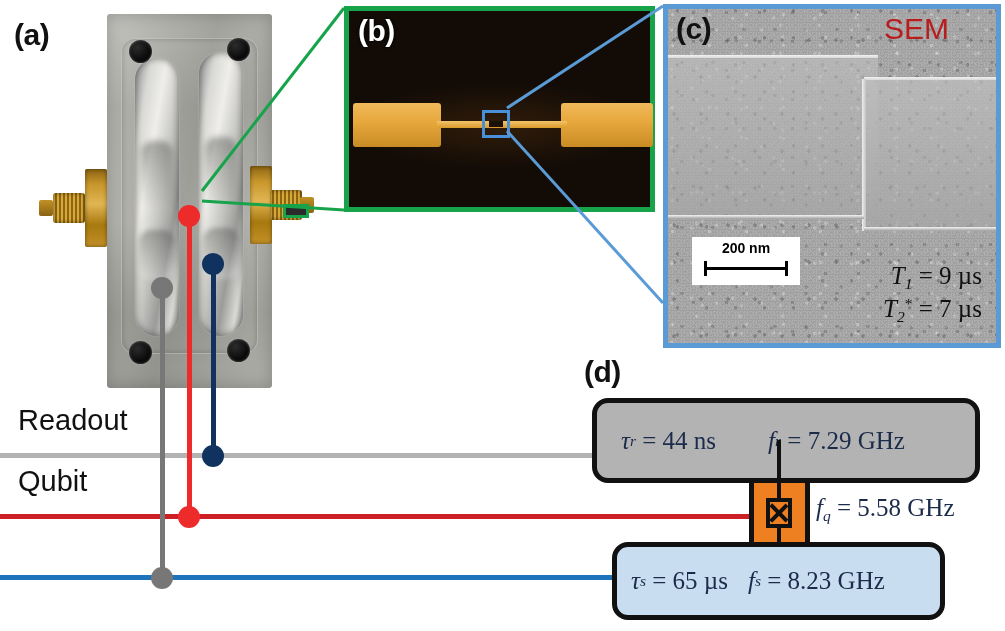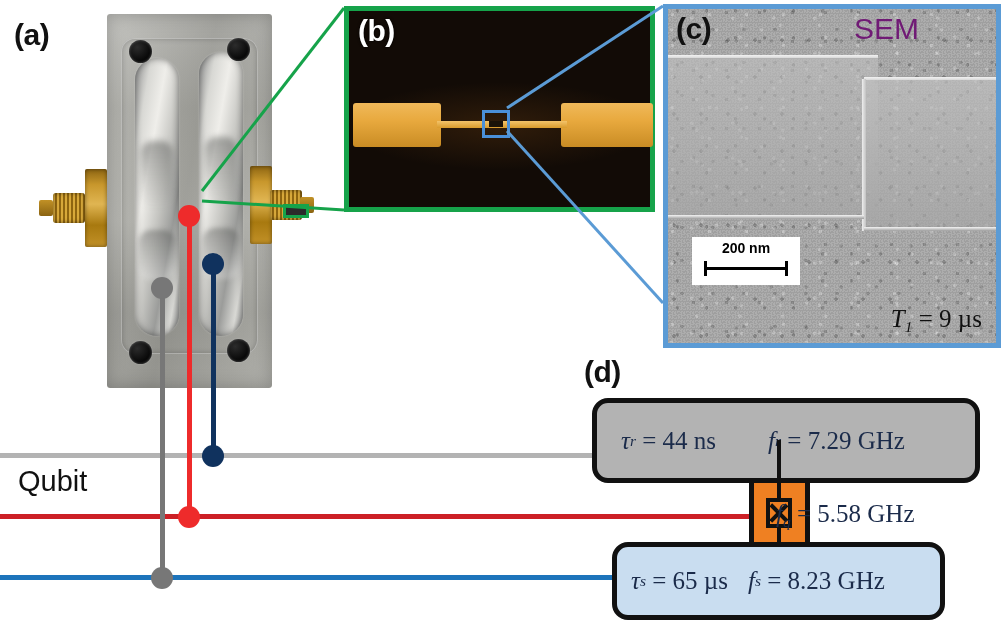--- a/index.html
+++ b/index.html
@@ -104,21 +104,21 @@
   .sem-edge-bot{position:absolute;height:4px;
     background:linear-gradient(180deg,#f4f4f4,#9e9e9e);filter:blur(.5px);}
   .scalebar-box{position:absolute;left:24px;top:228px;width:108px;height:48px;
     background:#ffffff;}
   .scalebar-label{position:absolute;left:0;top:3px;width:108px;text-align:center;
     font-size:14px;font-weight:bold;color:#000;font-family:"Liberation Sans",sans-serif;}
   .scalebar-rule{position:absolute;left:12px;top:30px;width:84px;height:3px;background:#000;}
   .scalebar-rule::before,.scalebar-rule::after{content:"";position:absolute;
     width:3px;height:15px;background:#000;top:-6px;}
   .scalebar-rule::before{left:0;} .scalebar-rule::after{right:0;}
-  .sem-times{position:absolute;right:14px;bottom:5px;text-align:right;}
+  .sem-times{position:absolute;right:14px;bottom:15px;text-align:right;}
   .sem-times div{font-family:"Liberation Serif",serif;font-size:25px;color:#111;
     white-space:nowrap;margin:2px 0;}
 
   
   svg.leaders{position:absolute;left:0;top:0;width:1005px;height:631px;
     pointer-events:none;}
 
   
   .rail{position:absolute;height:5px;}
   .rail-label{position:absolute;font-size:29px;color:#111;
@@ -204,41 +204,45 @@
 
     <div class="scalebar-box">
       <div class="scalebar-label">200 nm</div>
       <div class="scalebar-rule"></div>
     </div>
 
     <div class="sem-times">
       <div>
         <i>T</i><span class="sub">1</span> = 9 µs
       </div>
+      <div>
+        <i>T</i><span class="sub">2</span><span class="sup">*</span> = 7 µs
+      </div>
     </div>
   </div>
   <div class="abs panel-label" style="left:676px;top:12px;">(c)</div>
-  <div class="abs" style="left:854px;top:12px;font-size:30px;color:#701a75;
+  <div class="abs" style="left:884px;top:12px;font-size:30px;color:#b91c1c;
        font-family:'Liberation Sans',sans-serif;">SEM</div>
 
   <svg class="leaders" viewBox="0 0 1005 631">
 
     <line x1="202" y1="191" x2="344" y2="8" stroke="#16a34a" stroke-width="3"></line>
     <line x1="202" y1="201" x2="344" y2="210" stroke="#16a34a" stroke-width="3"></line>
 
     <line x1="507" y1="108" x2="663" y2="6" stroke="#5b9bd5" stroke-width="3"></line>
     <line x1="507" y1="131" x2="663" y2="303" stroke="#5b9bd5" stroke-width="3"></line>
   </svg>
 
   <div class="abs panel-label" style="left:584px;top:355px;">(d)</div>
 
   <div class="rail" style="left:0;top:453px;width:592px;background:#b3b3b3;"></div>
   <div class="rail" style="left:0;top:514px;width:757px;background:#cc2026;"></div>
   <div class="rail" style="left:0;top:575px;width:614px;background:#1d74bb;"></div>
 
+  <div class="rail-label" style="left:18px;top:404px;">Readout</div>
   <div class="rail-label" style="left:18px;top:465px;">Qubit</div>
 
   <div class="drop" style="left:160px;top:288px;height:290px;background:#777777;"></div>
   <div class="drop" style="left:187px;top:216px;height:301px;background:#ee2b2b;"></div>
   <div class="drop" style="left:211px;top:264px;height:192px;background:#10325e;"></div>
 
   <div class="node" style="left:178px;top:205px;background:#ee2b2b;"></div>
   <div class="node" style="left:202px;top:253px;background:#10325e;"></div>
   <div class="node" style="left:151px;top:277px;background:#777777;"></div>
 
@@ -255,21 +259,21 @@
     <div class="row mathtext" style="padding-left:52px;">
       <i>f</i><span class="sub">r</span>&nbsp;= 7.29 GHz
     </div>
   </div>
 
   <div class="jj-orange" style="left:753px;top:483px;width:52px;height:60px;"></div>
   <div class="jj-cap" style="left:749px;top:483px;width:5px;height:60px;"></div>
   <div class="jj-cap" style="left:805px;top:483px;width:5px;height:60px;"></div>
   <div class="jj-wire" style="left:777px;top:440px;height:150px;"></div>
   <div class="jj-sym" style="left:766px;top:498px;width:26px;height:30px;overflow:hidden;"></div>
-  <div class="abs mathtext" style="left:776px;top:494px;margin-top:6px;">
+  <div class="abs mathtext" style="left:816px;top:494px;">
     <i>f</i><span class="sub">q</span>&nbsp;= 5.58 GHz
   </div>
 
   <div class="dbox" style="left:612px;top:542px;width:333px;height:78px;
        background:#c9ddf0;">
     <div class="row mathtext" style="padding-left:14px;">
       <i>τ</i><span class="sub">s</span>&nbsp;= 65 µs
     </div>
     <div class="row mathtext" style="padding-left:20px;">
       <i>f</i><span class="sub">s</span>&nbsp;= 8.23 GHz

